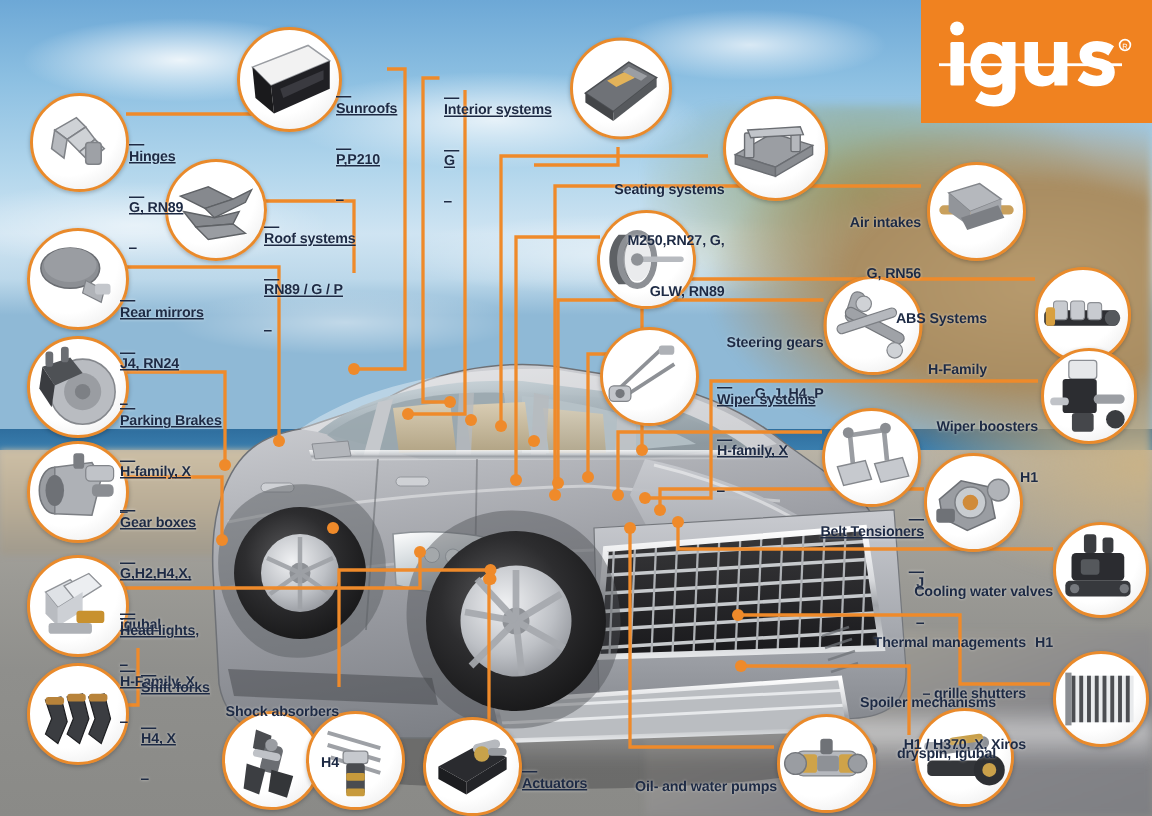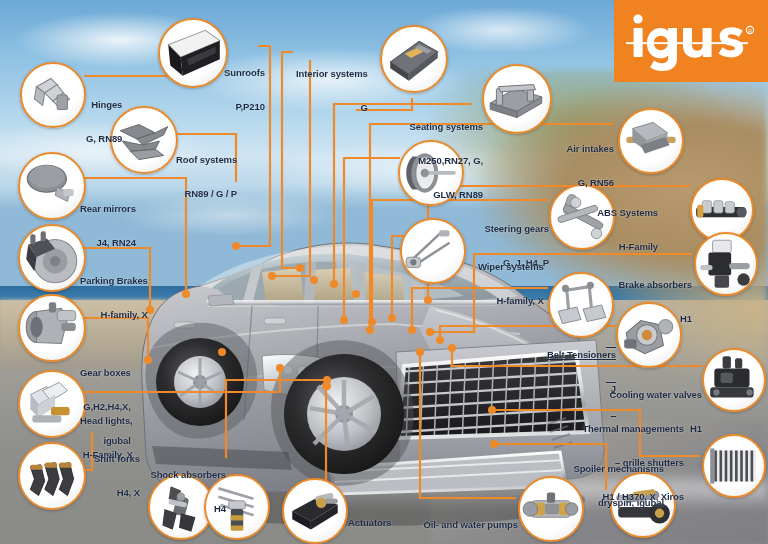--- a/index.html
+++ b/index.html
@@ -85,21 +85,21 @@
     color:#1d2a44;
     font-family:"Liberation Sans", sans-serif;
     font-size:9.5px;
     line-height:11.4px;
     font-weight:bold;
     white-space:pre;
     letter-spacing:-0.1px;
     text-shadow:0 0 2px rgba(255,255,255,.55);
   }
   .label.r{text-align:right;}
-  .label.l{text-align:right;}
+  .label.l{text-align:left;text-decoration:underline;}
 </style>
 </head>
 <body>
 
 <div id="stage">
 
   <div class="bg-layer sky"></div>
   <div class="bg-layer clouds"></div>
   <div class="bg-layer sea" style="height:46px"></div>
   <div class="bg-layer ground" style="height:244px"></div>
@@ -746,26 +746,26 @@
     <div>Parking Brakes</div>
     <div>H-family, X</div>
   </div>
 
   <div class="label l" style="left:460px;top:238px;margin-left:18px;">
     <div>Wiper systems</div>
     <div>H-family, X</div>
   </div>
 
   <div class="label r" style="left:576px;top:256px;width:116px;">
-    <div>Brake absorbers</div>
+    <div>Wiper boosters</div>
     <div>H1</div>
   </div>
 
 
-  <div class="label l" style="left:80px;top:320px;margin-top:24px;">
+  <div class="label l" style="left:80px;top:320px;">
     <div>Gear boxes</div>
     <div>G,H2,H4,X,</div>
     <div>igubal</div>
   </div>
 
   <div class="label r" style="left:500px;top:326px;width:116px;text-decoration:underline;">
     <div>Belt Tensioners</div>
     <div>J</div>
   </div>
 

